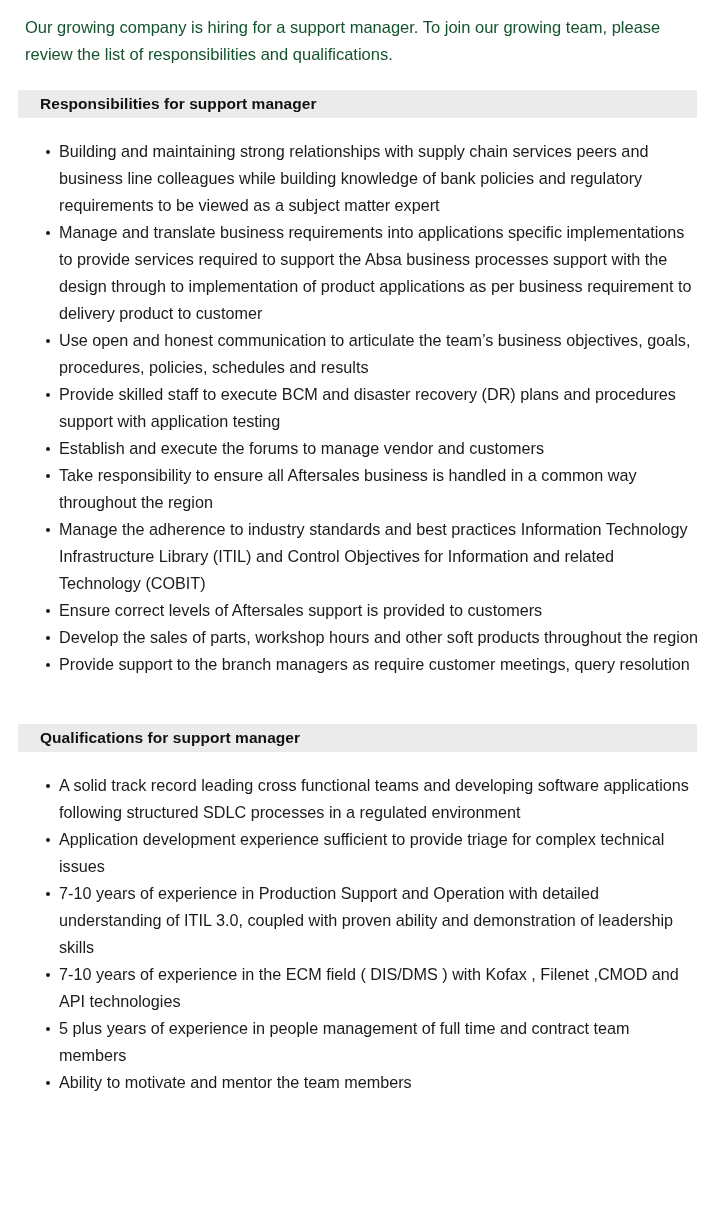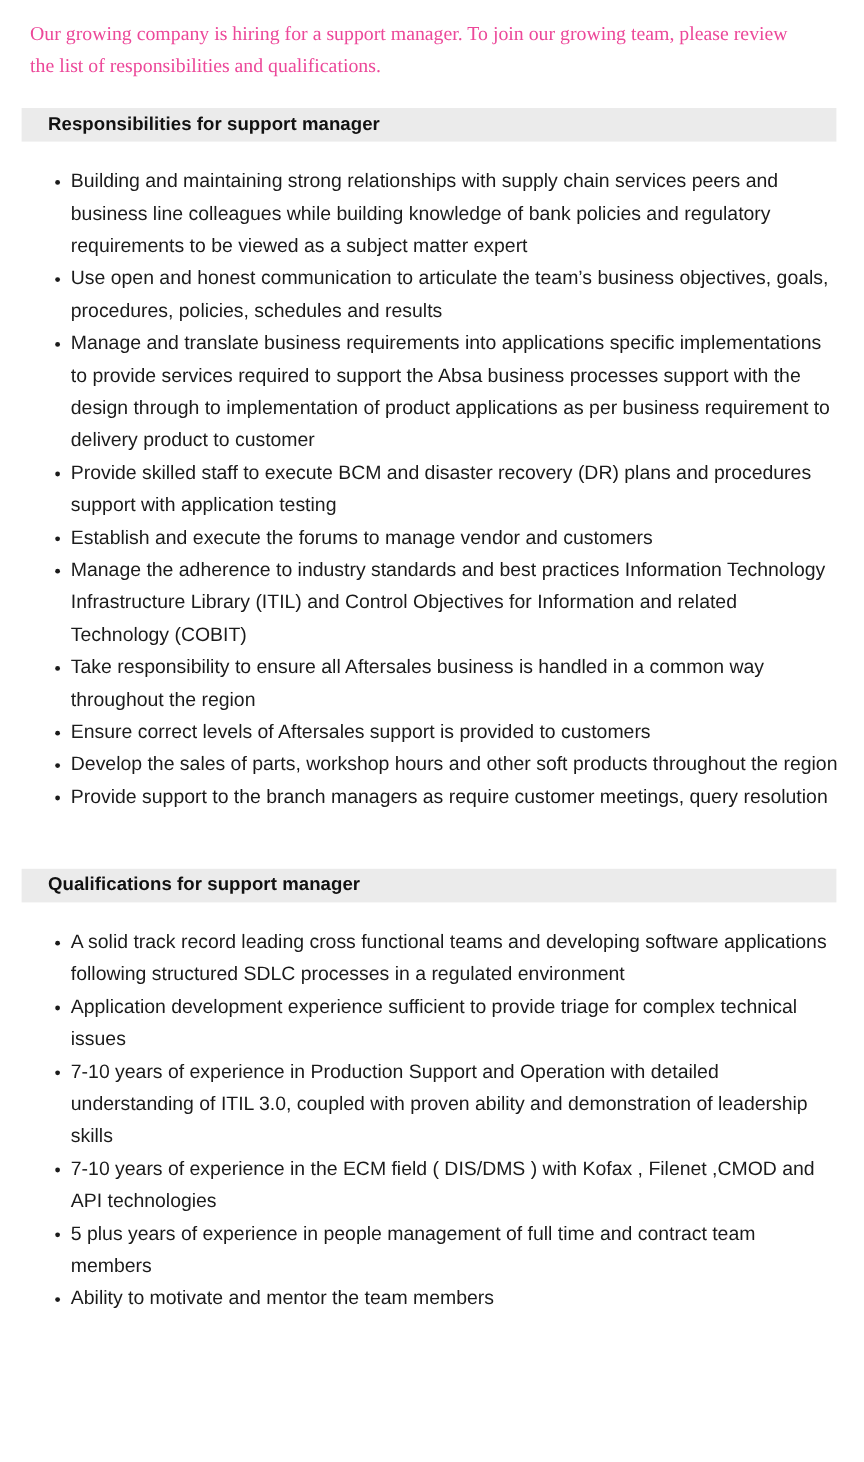--- a/index.html
+++ b/index.html
@@ -33,24 +33,23 @@
     letter-spacing: -0.2px;
     color: #111111;
   }
 
   
   .intro {
     margin: 14px 0 0 0;
     padding: 0 24px 0 25px;
     font-size: 16.5px;
     line-height: 27px;
-    color: #ec4899;
+    color: #14532d;
     max-width: 700px;
     box-sizing: border-box;
-    font-family: Liberation Serif, serif;
   }
 
   
   .section-bar {
     margin: 22px 23px 0 18px;
     background: #ebebeb;
     height: 28px;
     display: flex;
     align-items: center;
     box-sizing: border-box;
@@ -104,26 +103,26 @@
 
 
   <p class="intro">Our growing company is hiring for a support manager. To join our growing team, please review the list of responsibilities and qualifications.</p>
 
   <div class="section-bar">
     <span class="section-bar-label">Responsibilities for support manager</span>
   </div>
 
   <ul class="bullets first-list">
     <li>Building and maintaining strong relationships with supply chain services peers and business line colleagues while building knowledge of bank policies and regulatory requirements to be viewed as a subject matter expert</li>
+    <li>Manage and translate business requirements into applications specific implementations to provide services required to support the Absa business processes support with the design through to implementation of product applications as per business requirement to delivery product to customer</li>
     <li>Use open and honest communication to articulate the team’s business objectives, goals, procedures, policies, schedules and results</li>
-    <li>Manage and translate business requirements into applications specific implementations to provide services required to support the Absa business processes support with the design through to implementation of product applications as per business requirement to delivery product to customer</li>
     <li>Provide skilled staff to execute BCM and disaster recovery (DR) plans and procedures support with application testing</li>
     <li>Establish and execute the forums to manage vendor and customers</li>
+    <li>Take responsibility to ensure all Aftersales business is handled in a common way throughout the region</li>
     <li>Manage the adherence to industry standards and best practices Information Technology Infrastructure Library (ITIL) and Control Objectives for Information and related Technology (COBIT)</li>
-    <li>Take responsibility to ensure all Aftersales business is handled in a common way throughout the region</li>
     <li>Ensure correct levels of Aftersales support is provided to customers</li>
     <li>Develop the sales of parts, workshop hours and other soft products throughout the region</li>
     <li>Provide support to the branch managers as require customer meetings, query resolution</li>
   </ul>
 
   <div class="section-bar second">
     <span class="section-bar-label">Qualifications for support manager</span>
   </div>
 
   <ul class="bullets second-list">

